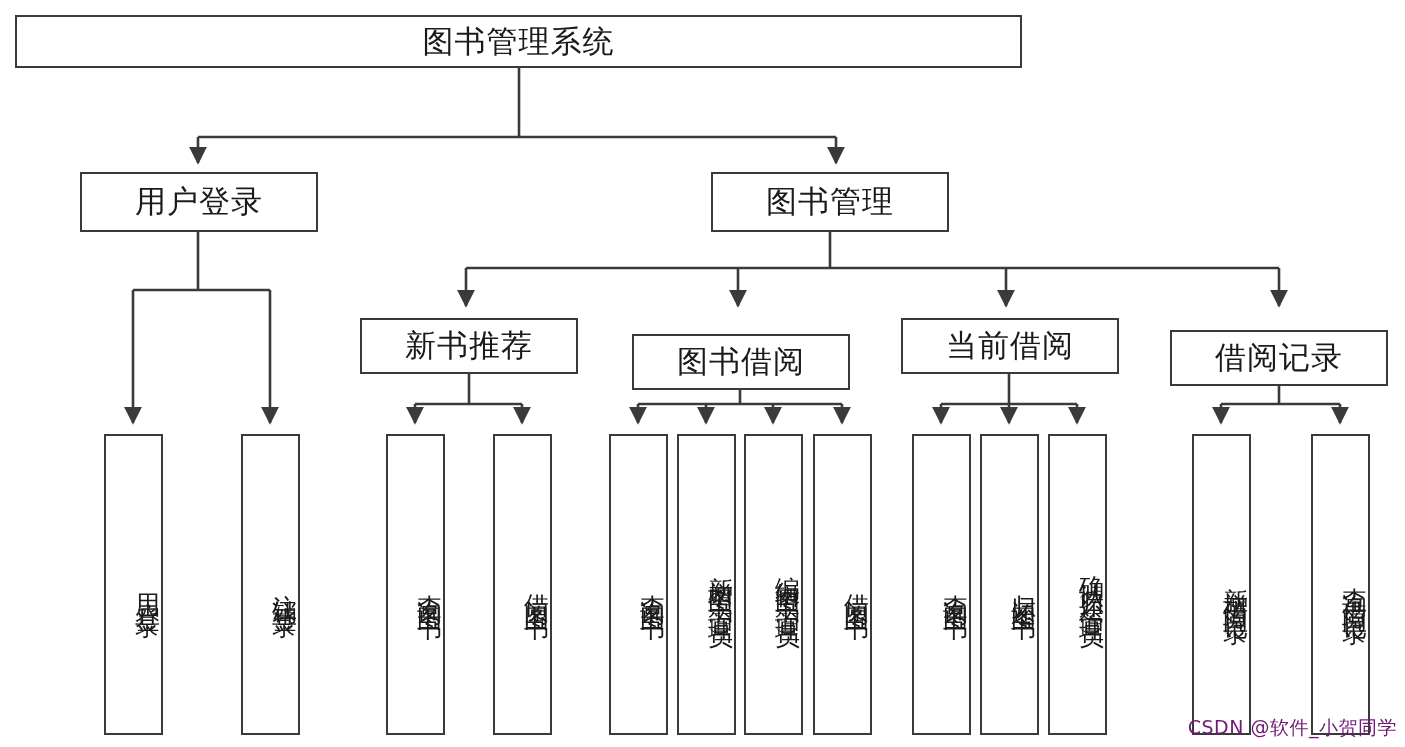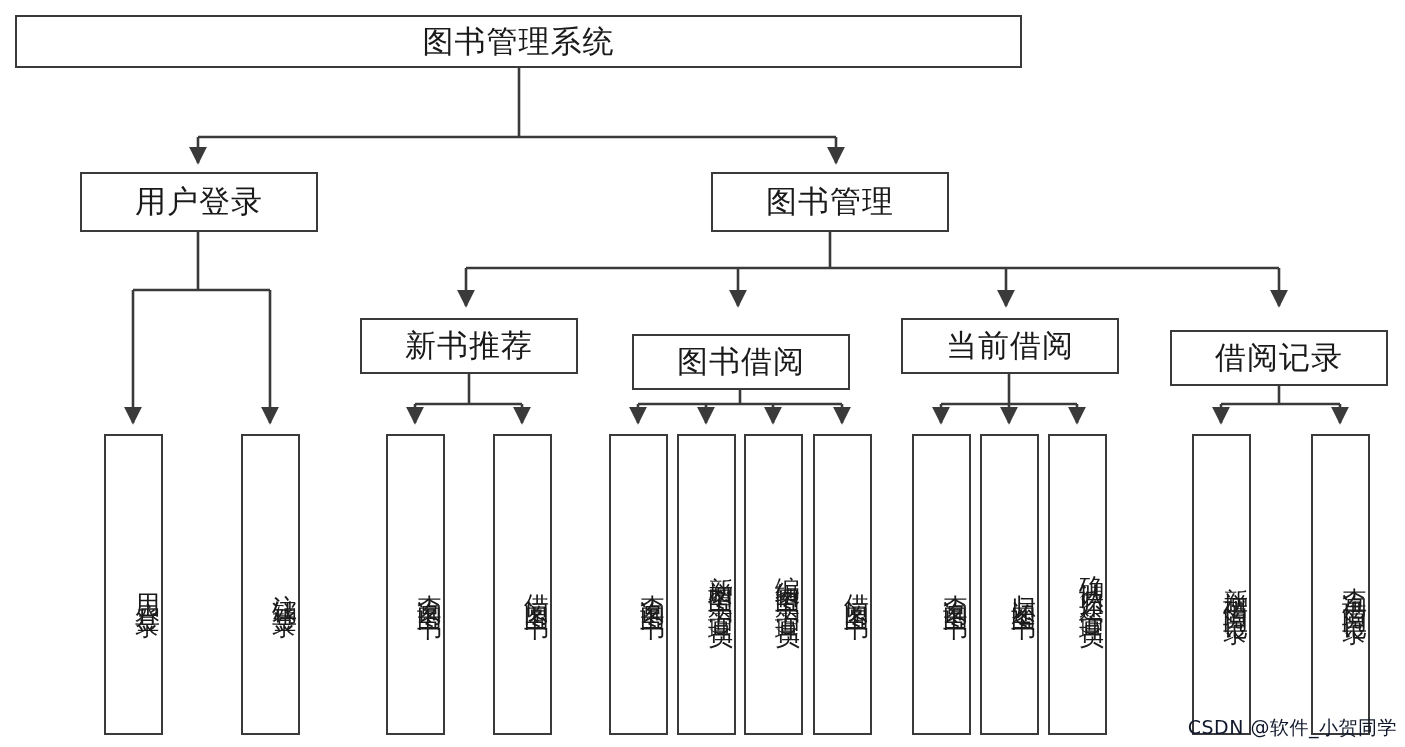--- a/index.html
+++ b/index.html
@@ -53,21 +53,21 @@
     top: 0;
     width: 1405px;
     height: 747px;
     pointer-events: none;
   }
   .watermark {
     position: absolute;
     right: 8px;
     bottom: 6px;
     font-size: 19px;
-    color: #0f172a;
+    color: #701a75;
     letter-spacing: 0.5px;
     white-space: nowrap;
   }
 </style>
 </head>
 <body>
 
 <div id="canvas">
 
   <svg class="links" viewBox="0 0 1405 747">

